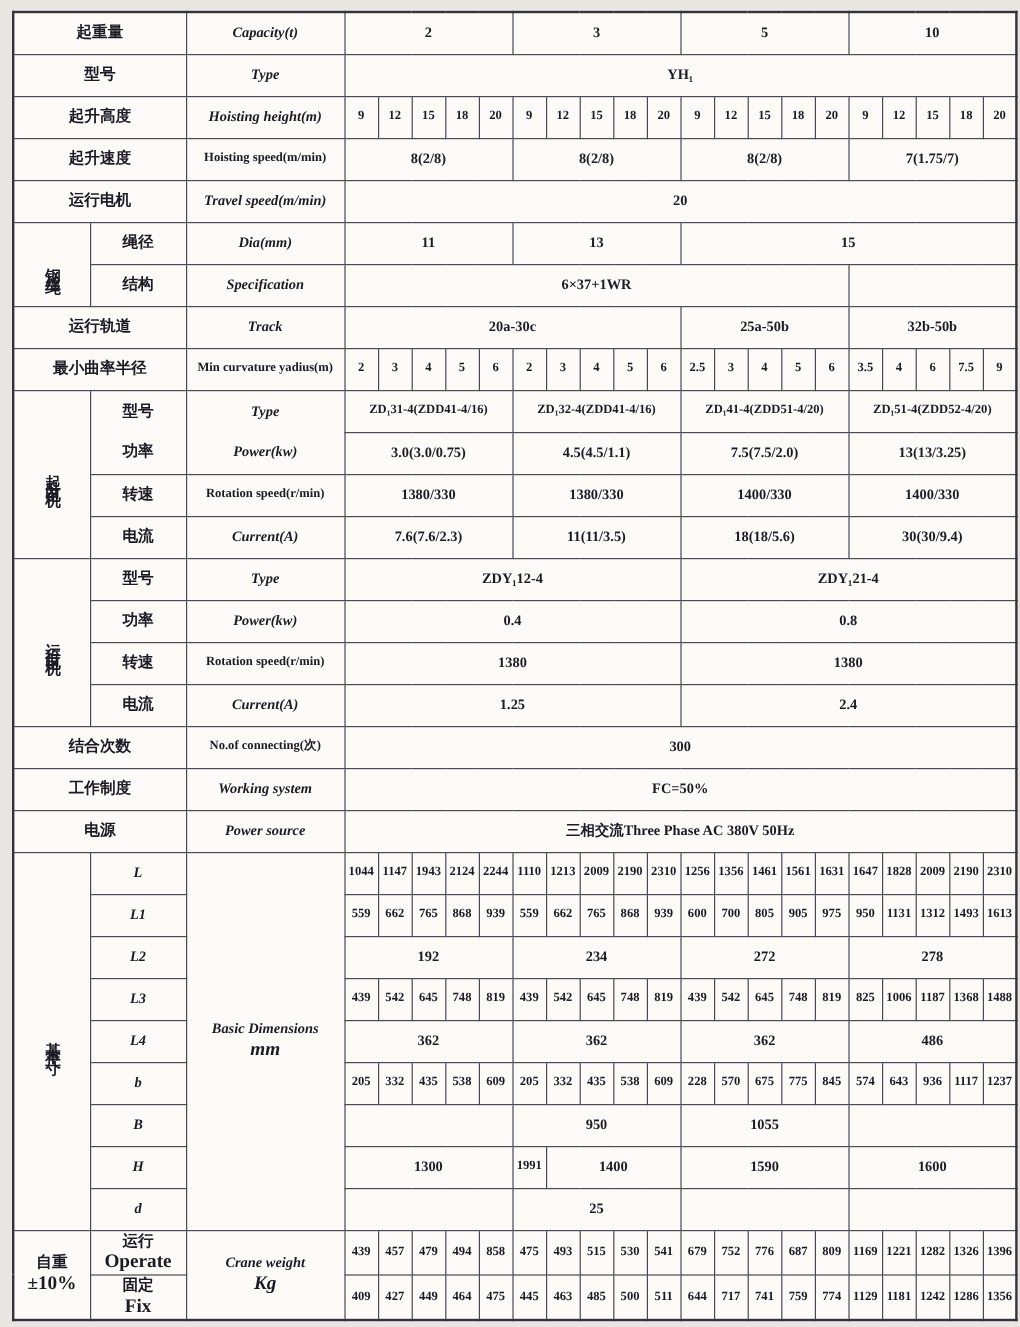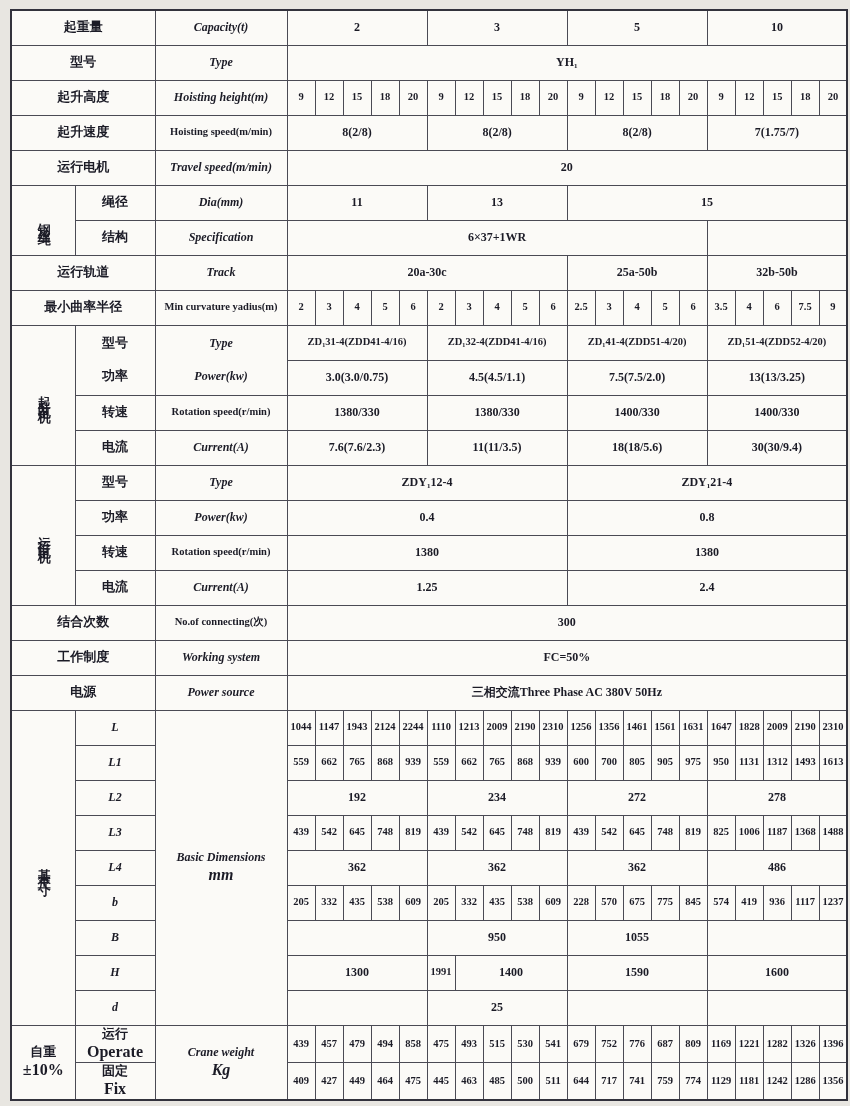--- a/index.html
+++ b/index.html
@@ -346,21 +346,21 @@
   <td class="num">332</td>
   <td class="num">435</td>
   <td class="num">538</td>
   <td class="num">609</td>
   <td class="num">228</td>
   <td class="num">570</td>
   <td class="num">675</td>
   <td class="num">775</td>
   <td class="num">845</td>
   <td class="num">574</td>
-  <td class="num">419</td>
+  <td class="num">643</td>
   <td class="num">936</td>
   <td class="num">1117</td>
   <td class="num">1237</td>
 </tr>
 
 <tr>
   <td class="en">B</td>
   <td class="val" colspan="5"></td>
   <td class="val" colspan="5">950</td>
   <td class="val" colspan="5">1055</td>

